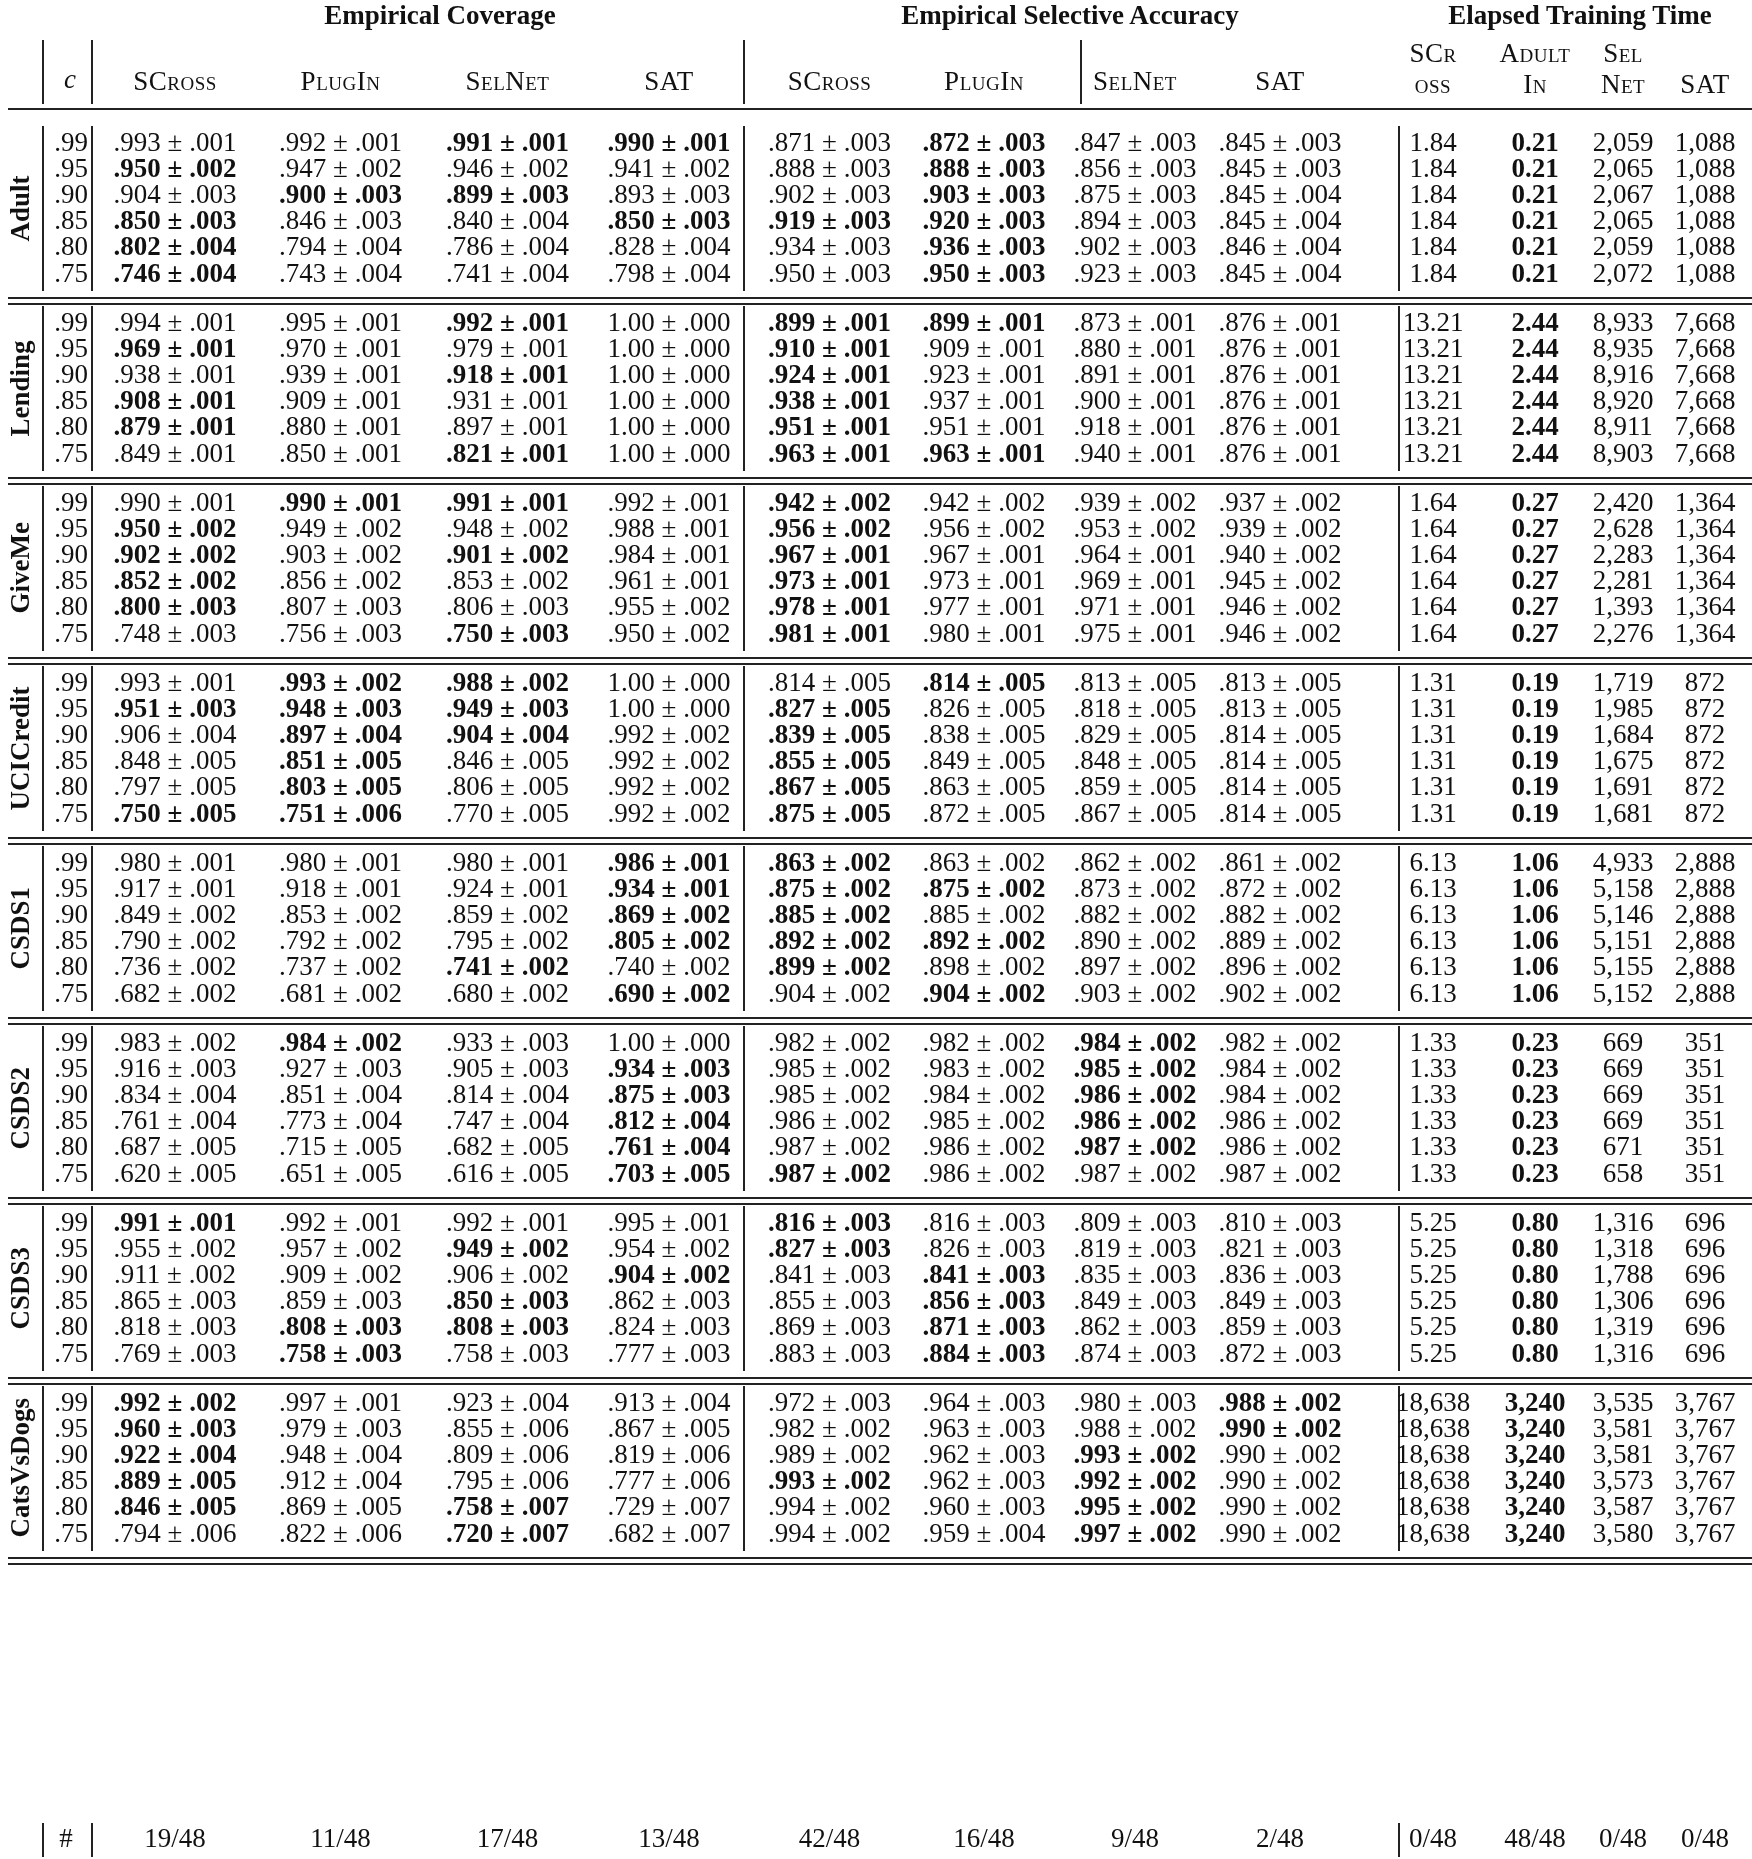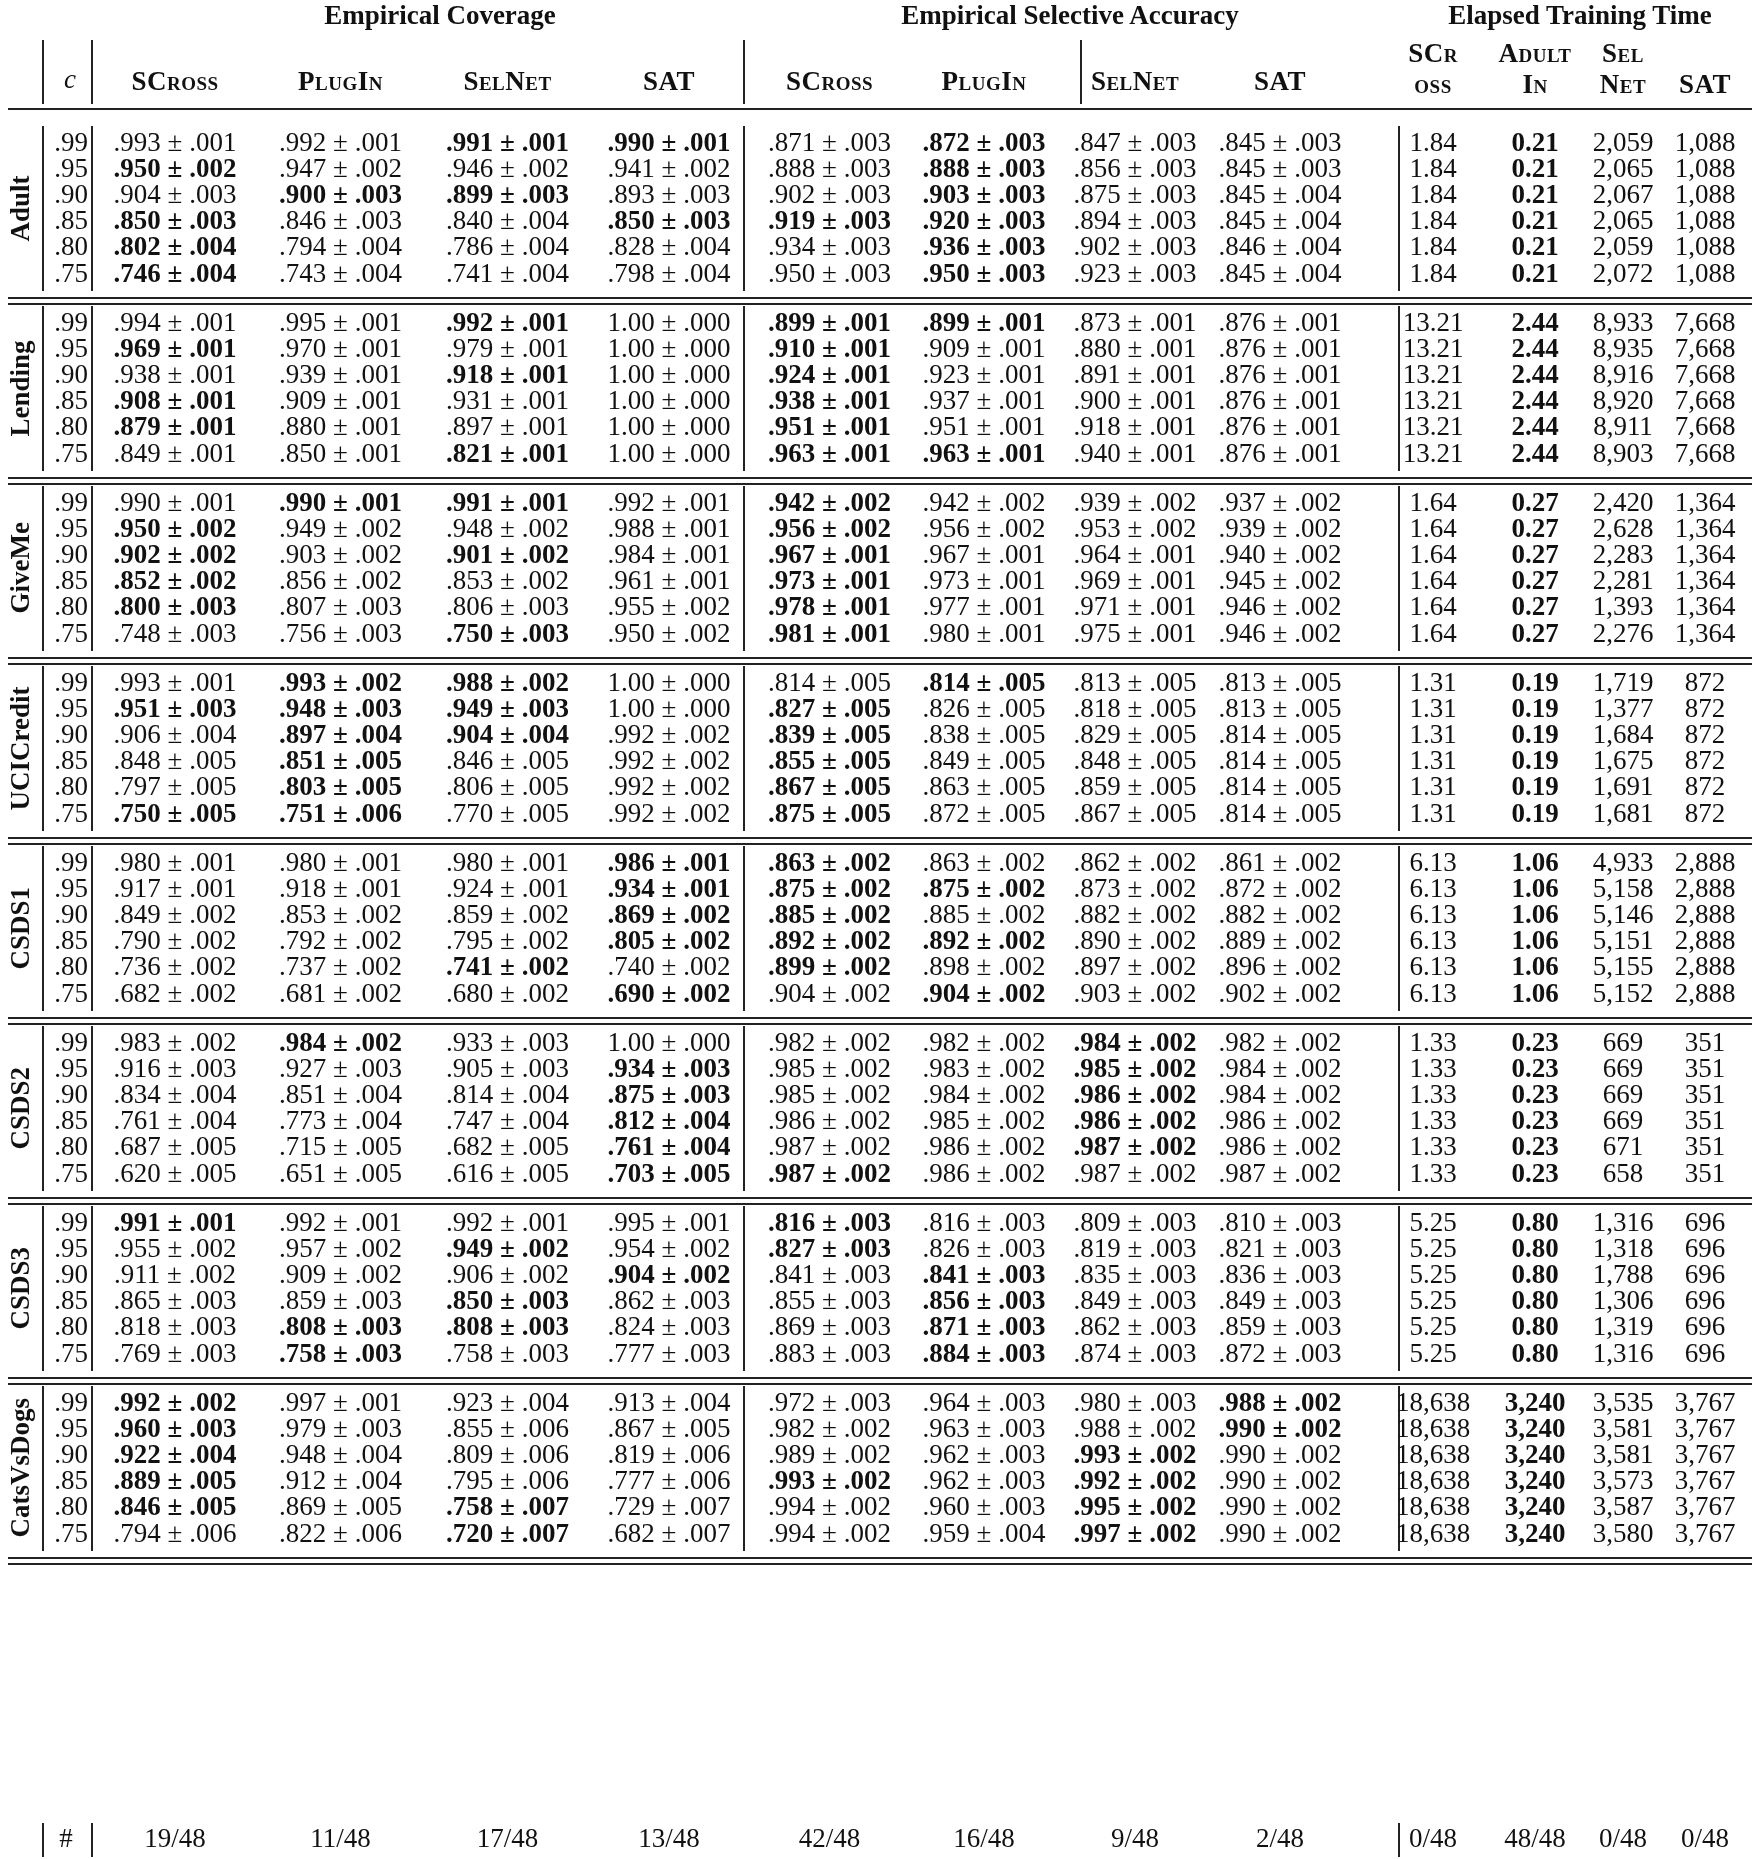--- a/index.html
+++ b/index.html
@@ -1,21 +1,21 @@
 <!DOCTYPE html>
 <html><head>
 <meta charset="utf-8">
 <style>
   html, body { margin:0; padding:0; background:#ffffff; }
   body {
     width:1752px; height:1859px; overflow:hidden; position:relative;
     font-family:"Liberation Serif", "DejaVu Serif", serif; color:#111;
   }
   .group-head { position:absolute; top:0; height:30px; font-weight:bold; font-size:27px; text-align:center; white-space:nowrap; }
-  .colhead { position:absolute; font-weight:bold; font-size:27px; text-align:center; white-space:nowrap; font-variant:small-caps; letter-spacing:0.5px; }
+  .colhead { position:absolute; font-weight:normal; font-size:27px; text-align:center; white-space:nowrap; font-variant:small-caps; letter-spacing:0.5px; }
   .colhead.two { line-height:31px; }
   .chead-c { position:absolute; top:64px; left:52px; width:36px; text-align:center; font-style:italic; font-size:27px; }
   .vline { position:absolute; width:1.5px; background:#222; }
   .hrule { position:absolute; left:8px; width:1744px; height:2px; background:#222; }
   .block { position:absolute; left:0; width:1752px; }
   .dslabel {
     position:absolute; left:0; width:40px; font-weight:bold; font-size:27px;
     writing-mode:vertical-rl; transform:rotate(180deg); text-align:center; white-space:nowrap;
     display:flex; align-items:center; justify-content:center;
   }
@@ -404,21 +404,21 @@
         <div class="cell cv0 b">.951 ± .003</div>
         <div class="cell cv1 b">.948 ± .003</div>
         <div class="cell cv2 b">.949 ± .003</div>
         <div class="cell cv3">1.00 ± .000</div>
         <div class="cell ca0 b">.827 ± .005</div>
         <div class="cell ca1">.826 ± .005</div>
         <div class="cell ca2">.818 ± .005</div>
         <div class="cell ca3">.813 ± .005</div>
         <div class="cell t0">1.31</div>
         <div class="cell t1 b">0.19</div>
-        <div class="cell t2">1,377</div>
+        <div class="cell t2">1,985</div>
         <div class="cell t3">872</div>
       </div>
       <div class="row" style="top:63.2px;">
         <div class="cell c-c">.90</div>
         <div class="cell cv0">.906 ± .004</div>
         <div class="cell cv1 b">.897 ± .004</div>
         <div class="cell cv2 b">.904 ± .004</div>
         <div class="cell cv3">.992 ± .002</div>
         <div class="cell ca0 b">.839 ± .005</div>
         <div class="cell ca1">.838 ± .005</div>

